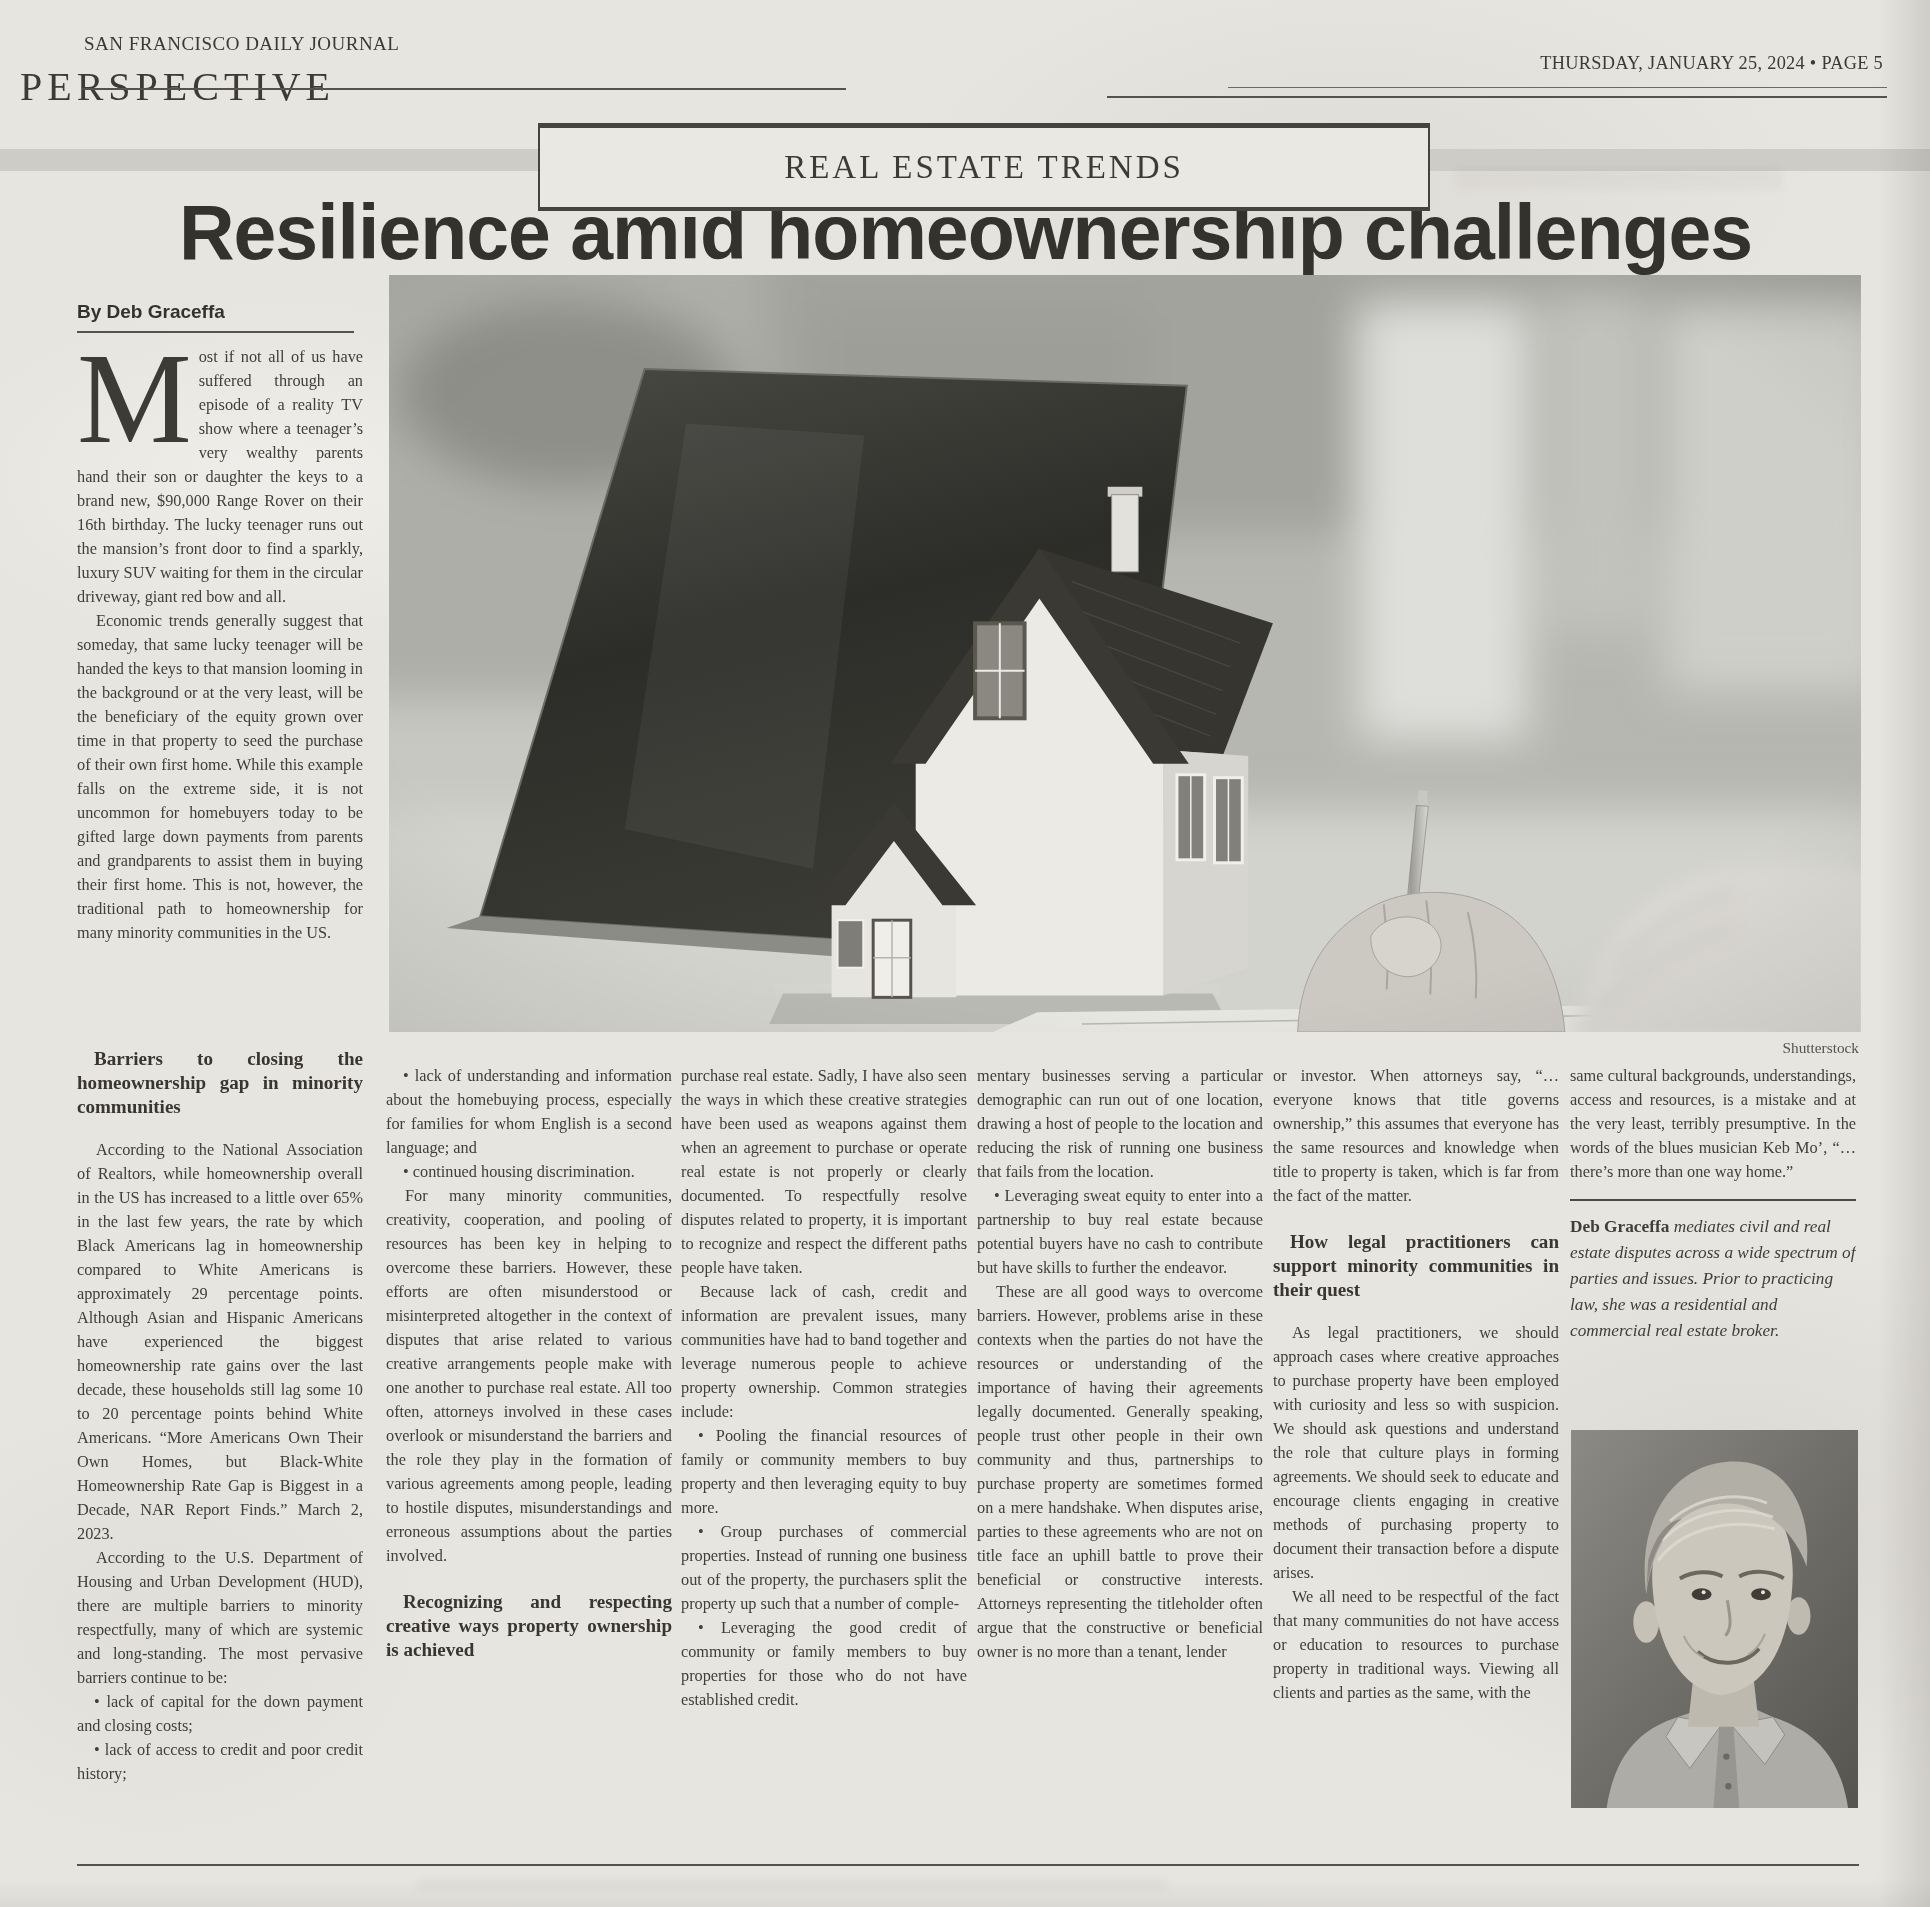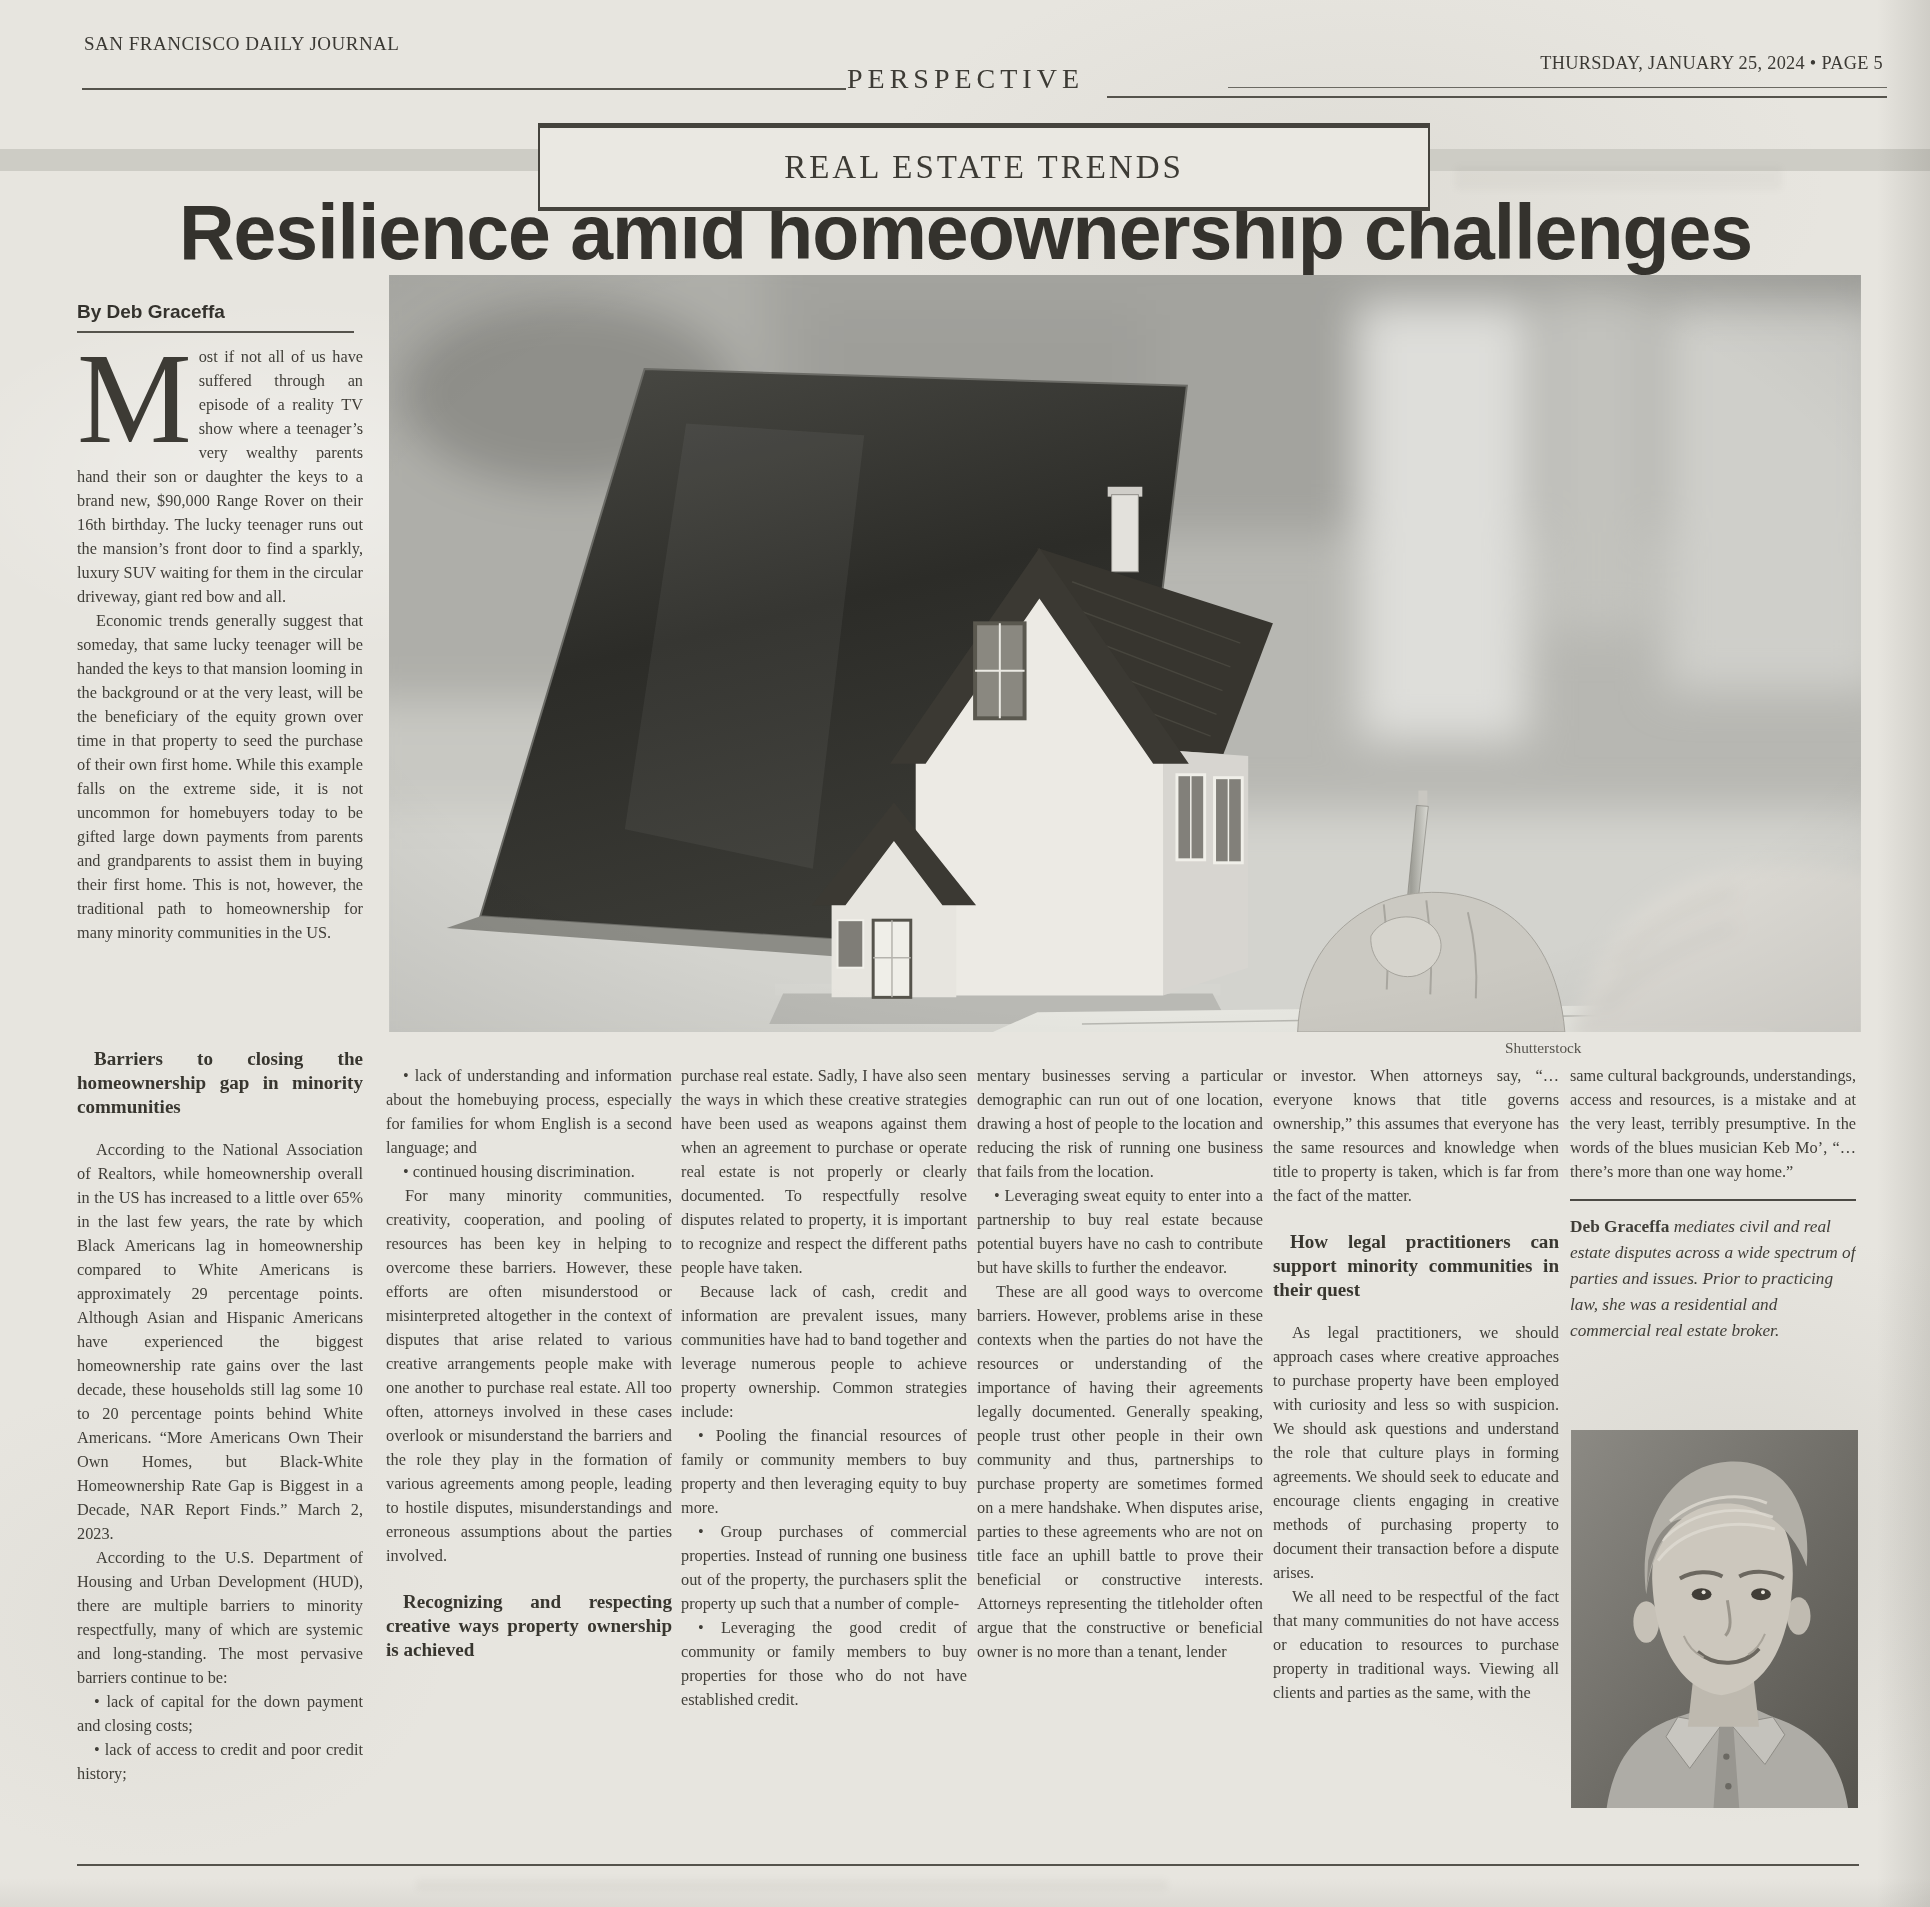--- a/index.html
+++ b/index.html
@@ -12,21 +12,21 @@
       radial-gradient(ellipse 495px 396px at 8% 85%, rgba(202,200,192,.22), transparent 60%);
     font-family:"Liberation Serif", serif; color:#403e38;}
   .page::before{content:"";position:absolute;right:0;top:0;bottom:0;width:54px;
     background:linear-gradient(to right, rgba(110,108,100,0), rgba(110,108,100,.20));z-index:50;pointer-events:none;}
   .page::after{content:"";position:absolute;left:0;right:0;bottom:0;height:30px;
     background:linear-gradient(to bottom, rgba(110,108,100,0), rgba(110,108,100,.10));z-index:50;pointer-events:none;}
 
   
   .masthead{position:absolute;left:84px;top:33px;font-size:19px;letter-spacing:0.5px;color:#3b3934;}
   .dateline{position:absolute;right:48px;top:53px;font-size:18.3px;letter-spacing:0.3px;color:#3b3934;}
-  .section-title{position:absolute;left:0;right:0;top:63px;text-align:center;font-size:28px;letter-spacing:5px;color:#3d3b35;}
+  .section-title{position:absolute;left:0;right:0;top:63px;text-align:left;font-size:40px;letter-spacing:5px;color:#3d3b35;padding-left:20px;}
   .rule{position:absolute;height:2px;background:#55534c;}
   .rule-left{left:82px;top:88px;width:764px;}
   .rule-right{left:1107px;top:96px;width:780px;}
   .rule-date{left:1228px;top:87px;width:659px;height:1px;background:#6b6962;}
 
   .gray-band{position:absolute;left:0;top:149px;width:1931px;height:22px;background:#cdccc5;}
 
   .kicker-box{position:absolute;left:538px;top:123px;width:888px;height:79px;background:#eae8e2;
     border:2px solid #45433d;border-top-width:5px;border-bottom-width:4px;
     display:flex;align-items:center;justify-content:center;z-index:2;}
@@ -52,21 +52,21 @@
   .byline-rule{height:2px;background:#55534c;margin:7px 0 12px;width:277px;}
 
   .dropcap{float:left;font-size:129px;line-height:96px;padding:6px 7px 0 0;color:#3d3b35;font-family:"Liberation Serif",serif;}
 
   .bio-rule{height:2px;background:#4c4a44;margin:15px 0 13px;}
   .bio{font-size:17.3px;line-height:26px;font-style:italic;text-align:left;}
   .bio b{font-style:normal;font-weight:bold;}
 
   .photo{position:absolute;left:389px;top:275px;width:1472px;height:757px;margin:0;background:#b7b7b2;}
   .photo svg{display:block;}
-  .credit{position:absolute;left:1505px;top:1039px;width:354px;font-size:15.3px;color:#55534c;}
+  .credit{position:absolute;left:1505px;top:1039px;width:354px;text-align:right;font-size:15.3px;color:#55534c;}
 
   .portrait{position:absolute;left:1571px;top:1430px;width:287px;height:378px;margin:0;}
 
   .bottom-rule{position:absolute;left:77px;top:1864px;width:1782px;height:2px;background:#55534c;}
 
   .ghost{position:absolute;background:#7b796f;opacity:.055;filter:blur(3px);border-radius:4px;pointer-events:none;}
 </style>
 </head>
 <body>
 

